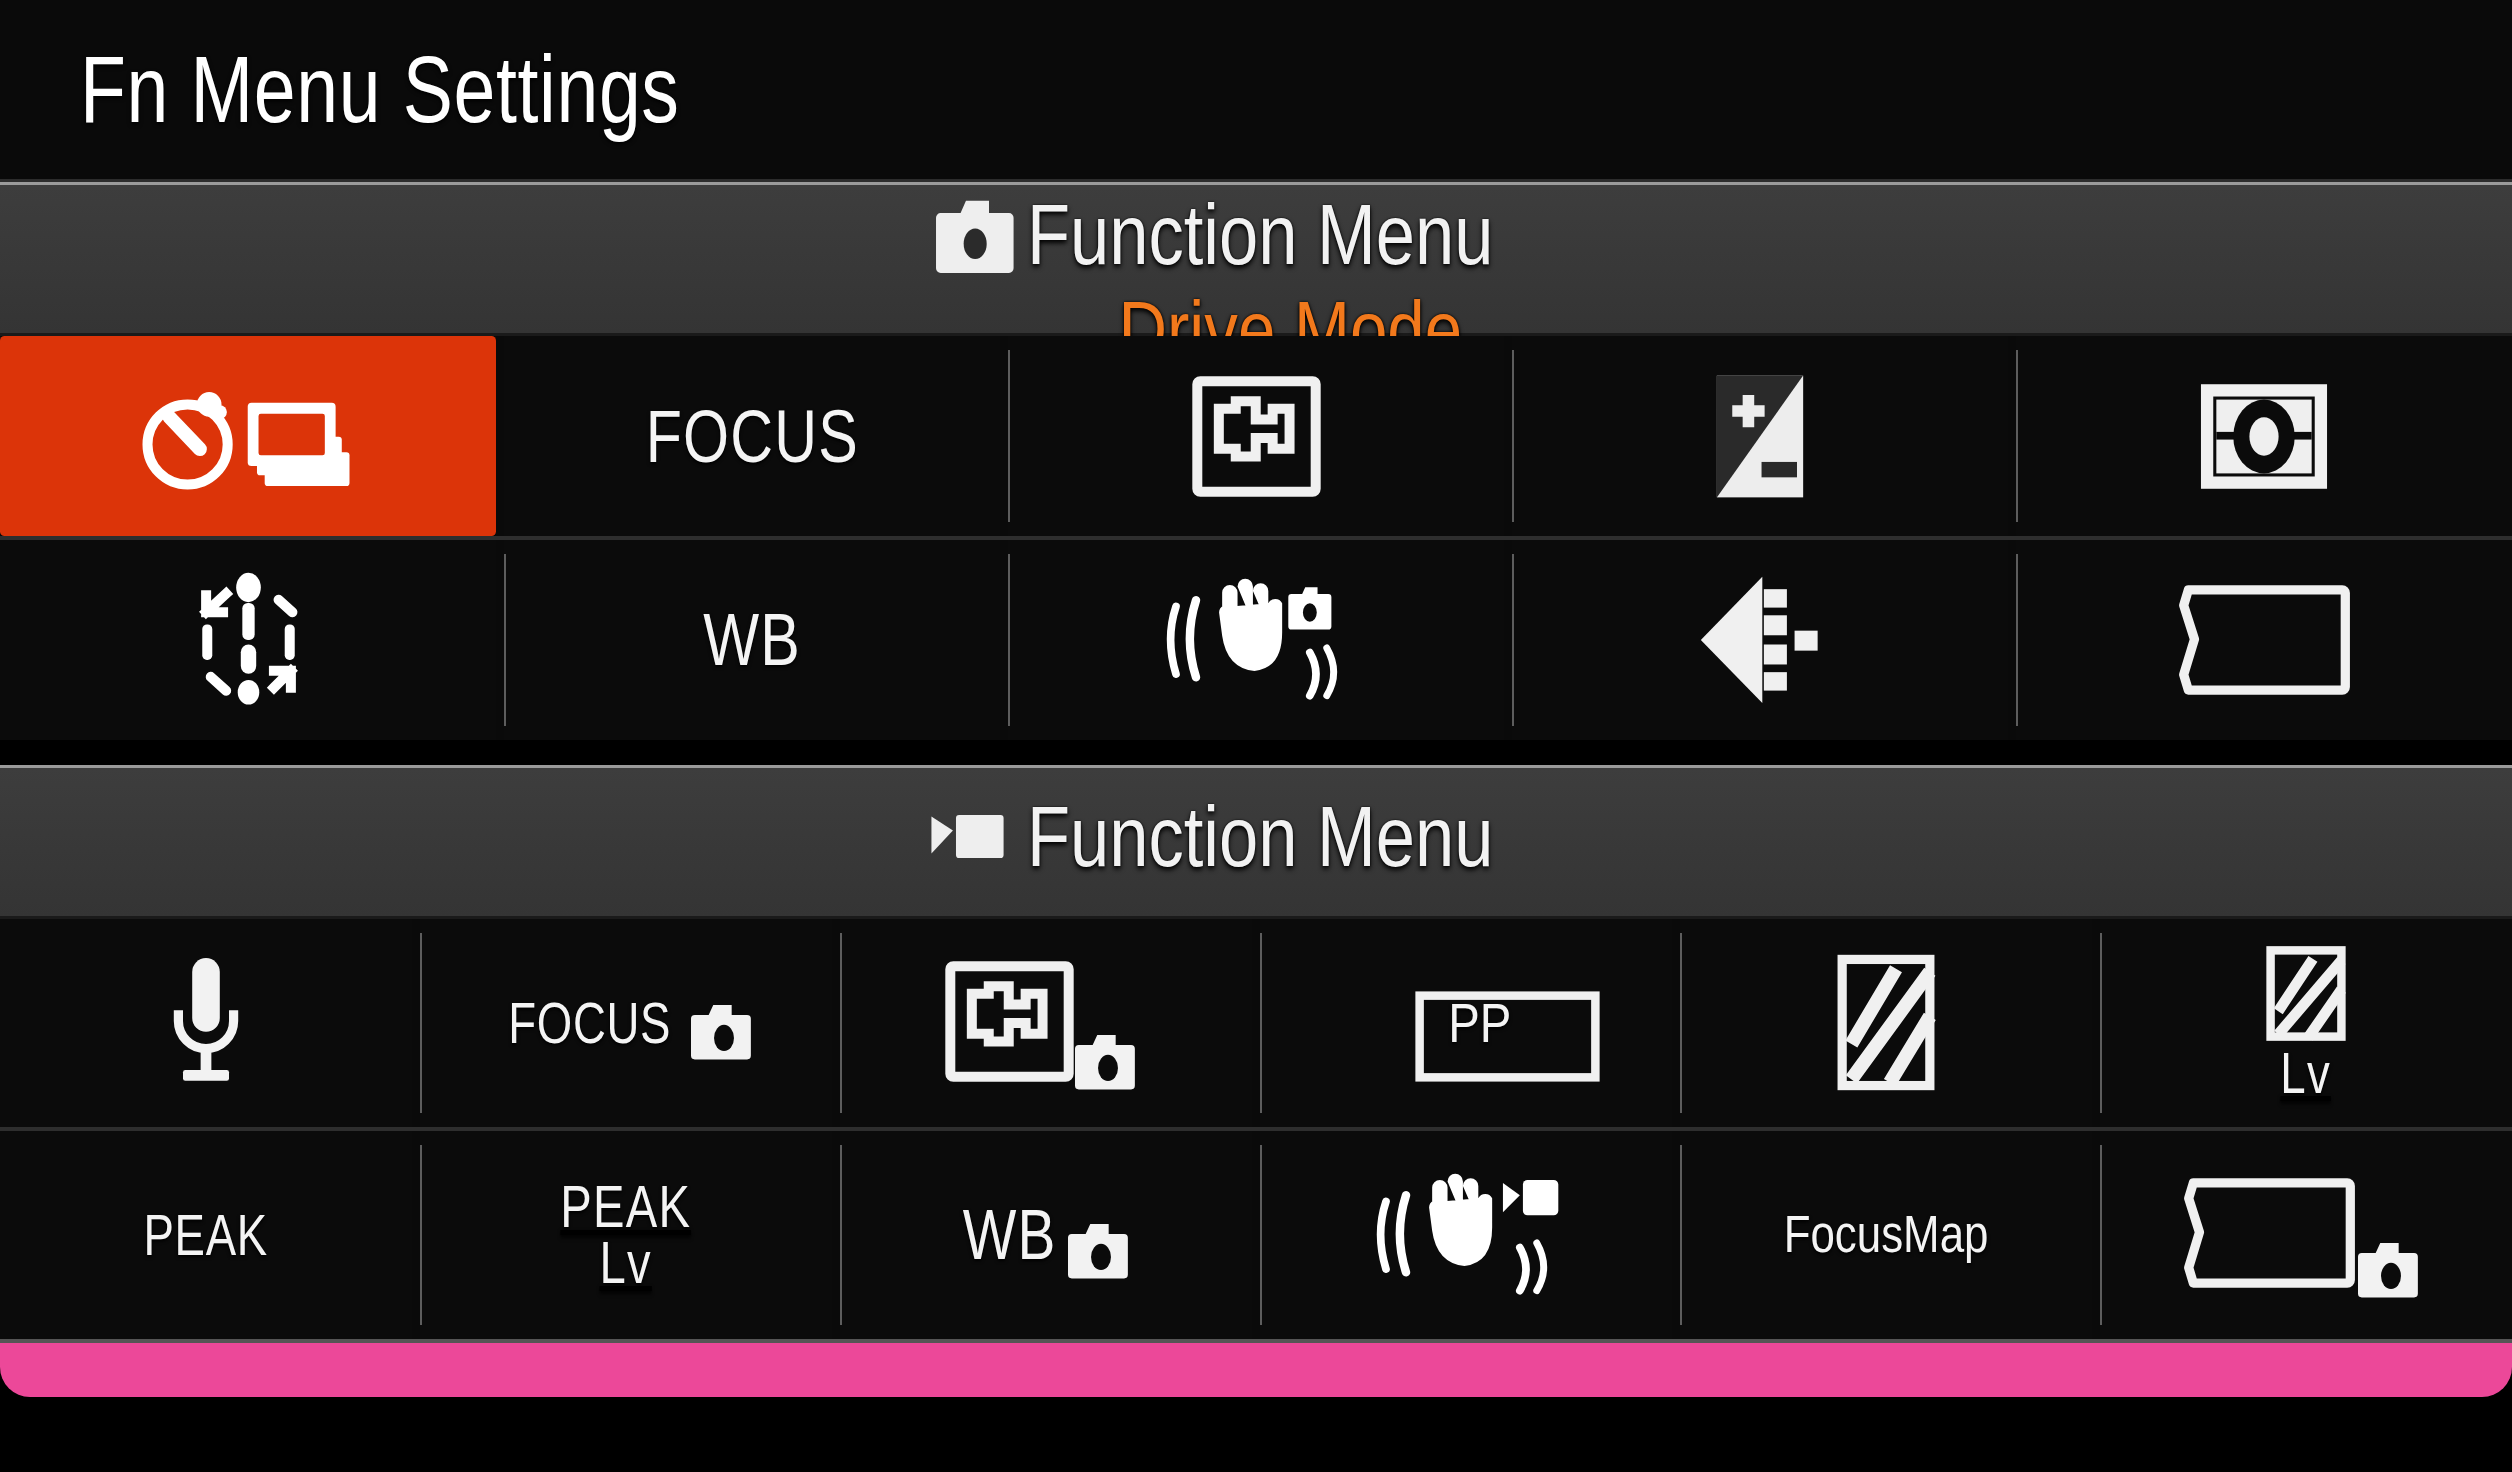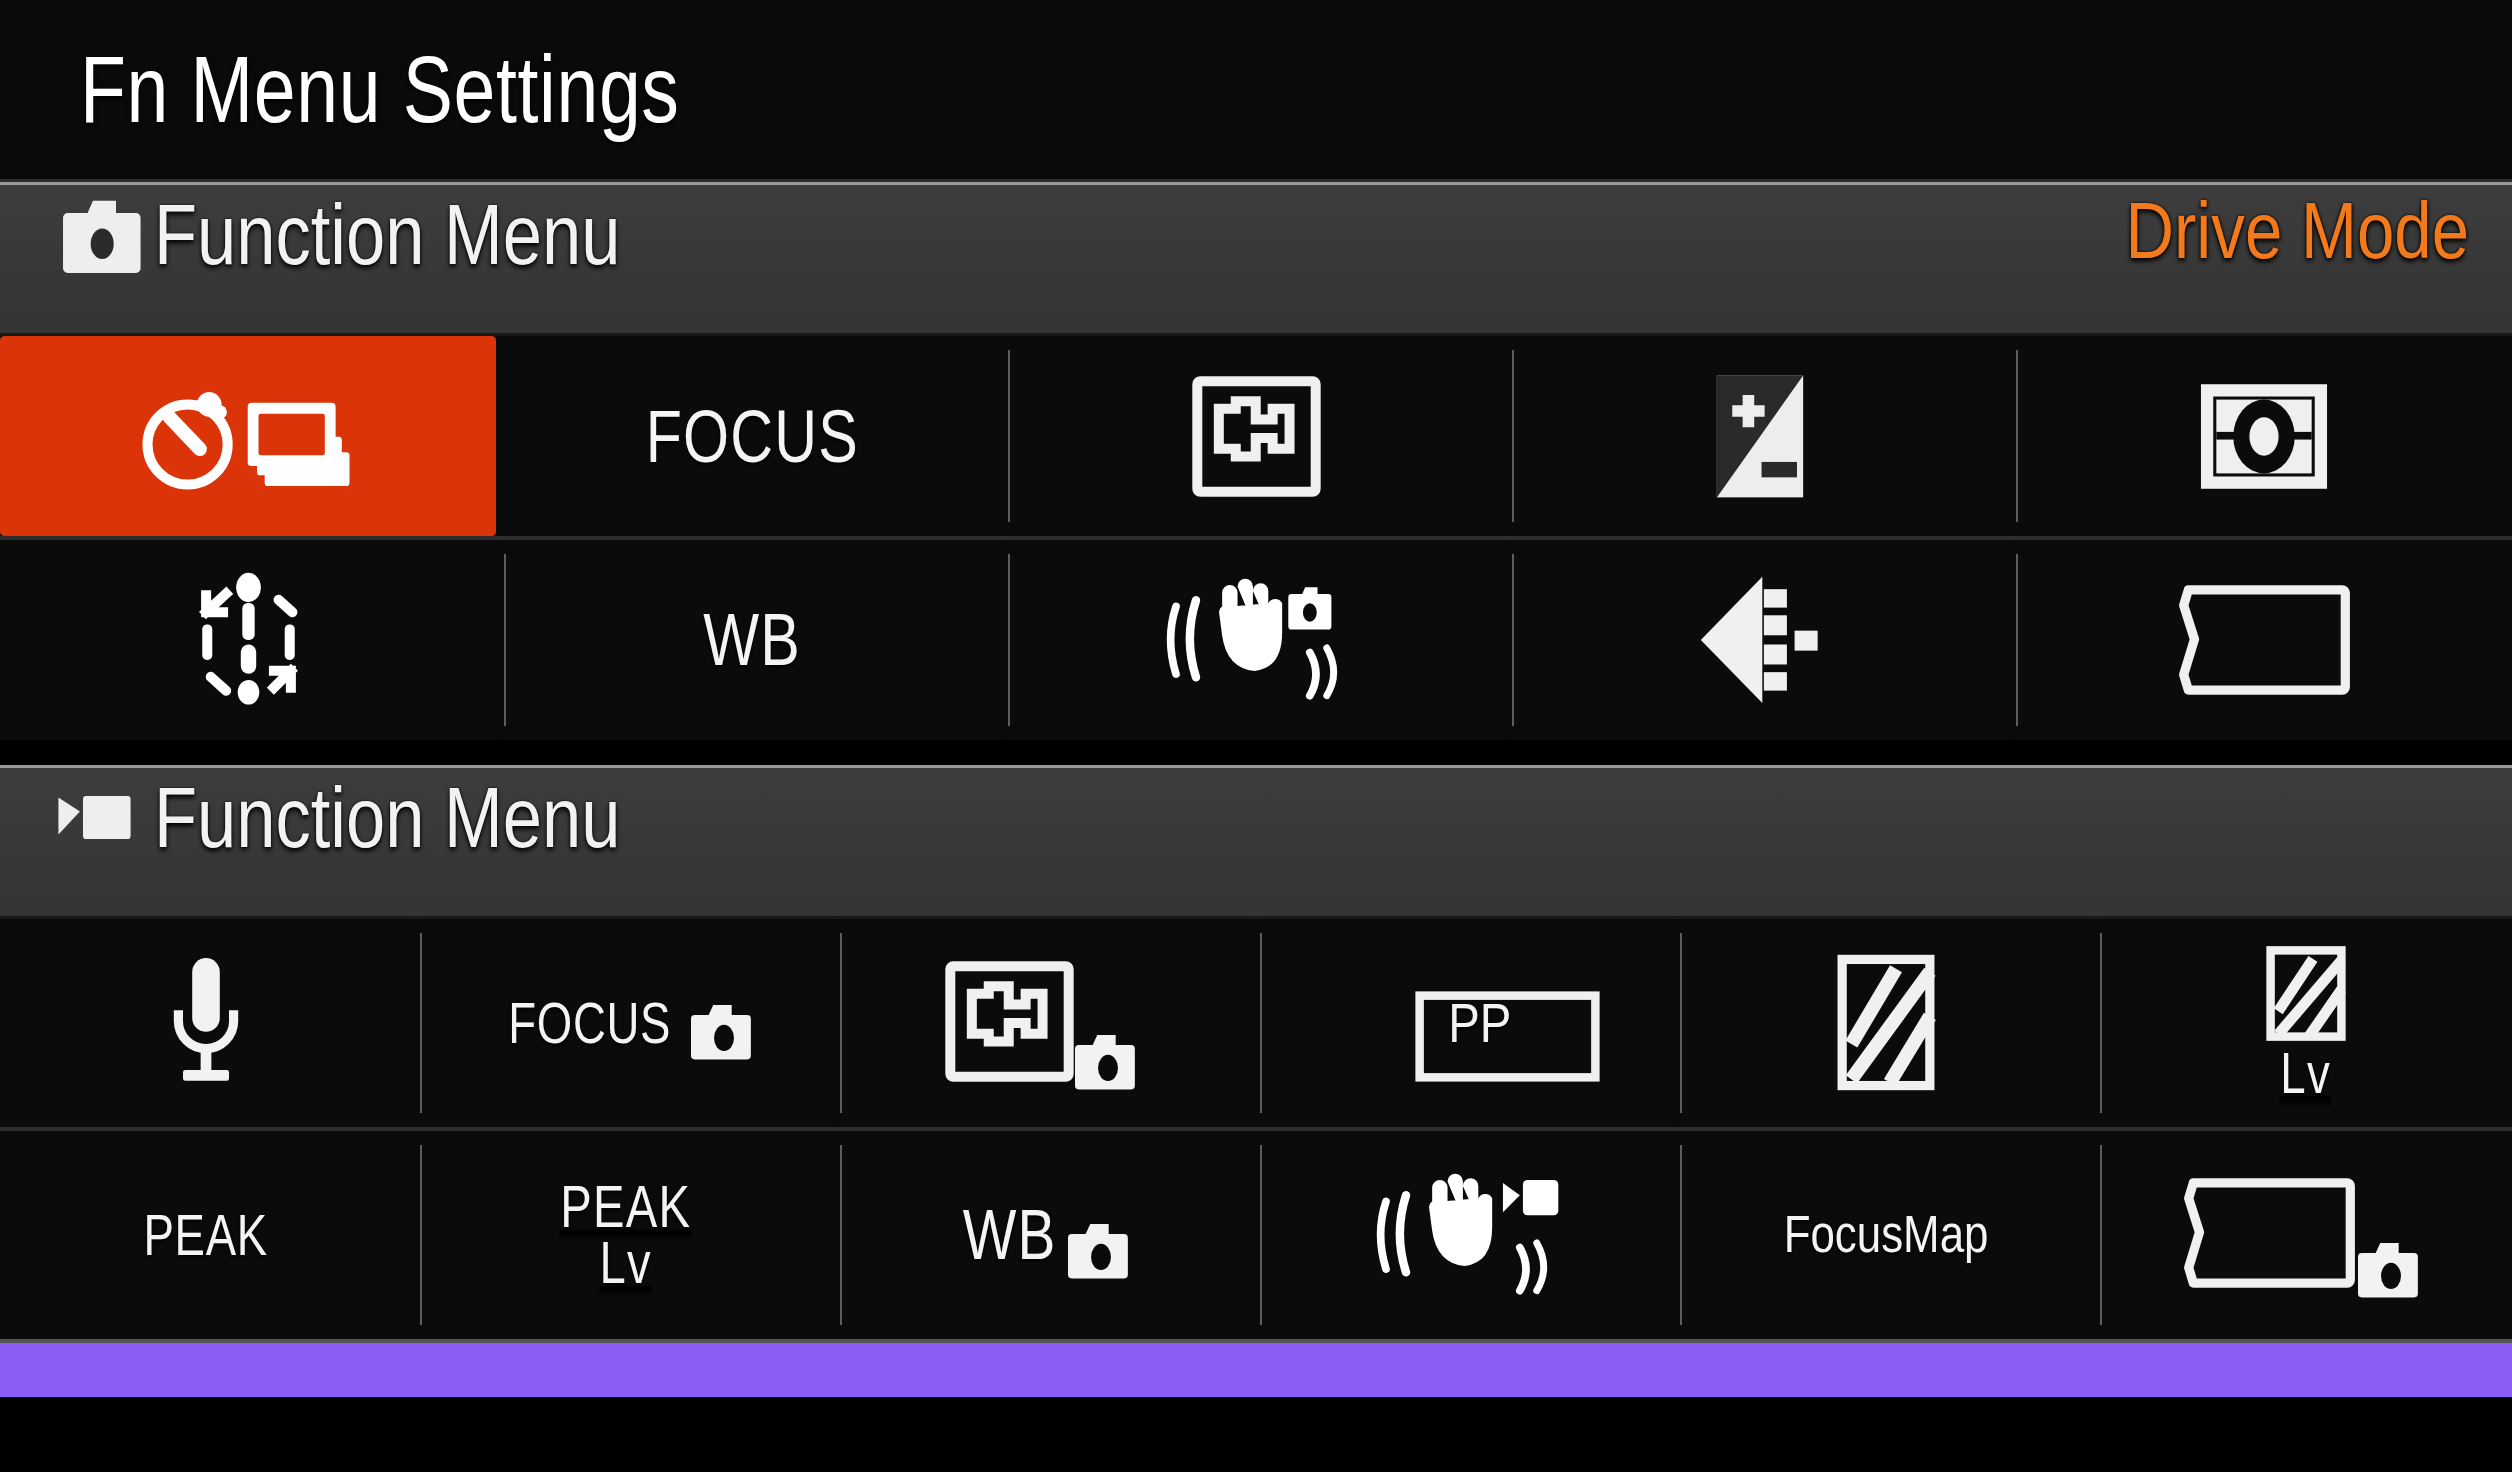--- a/index.html
+++ b/index.html
@@ -3,21 +3,21 @@
 <meta charset="utf-8">
 <title>Fn Menu Settings</title>
 <style>
   * { box-sizing: border-box; margin: 0; padding: 0; }
   html, body {
     width: 2512px; height: 1473px;
     background: #000;
     font-family: "Liberation Sans", sans-serif;
     overflow: hidden;
   }
-  .screen { position: relative; width: 2512px; height: 1397px; background: #8b5cf6; }
+  .screen { position: relative; width: 2512px; height: 1397px; background: #ec4899; border-radius: 30px; }
 
   
   .page-title-bar {
     height: 182px;
     background: #0a0a0a;
     display: flex; align-items: center;
     padding-left: 80px;
     border-bottom: 3.1px solid #2c2c2c;
   }
   .page-title {
@@ -30,23 +30,24 @@
     white-space: nowrap;
     text-shadow: 0 2.3px 4.6px #000;
   }
 
   
   .section-header {
     height: 154px;
     background: linear-gradient(#3d3d3d, #343434);
     border-top: 3.9px solid #9a9a9a;
     border-bottom: 3.1px solid #1a1a1a;
-    display: flex; align-items: flex-start;
+    display: flex; align-items: center;
     padding: 0 43px 11px 46px;
     position: relative;
+    flex-direction: column;
   }
   .section-header .hdr-left { display: flex; align-items: center; flex: 1; min-width: 0; }
   .section-title {
     color: #f2f2f2;
     font-size: 86px;
     font-weight: 400;
     transform: scaleX(0.82);
     transform-origin: left center;
     white-space: nowrap;
     text-shadow: 0 3.1px 5.4px #000, 0 0 2.3px #000;

